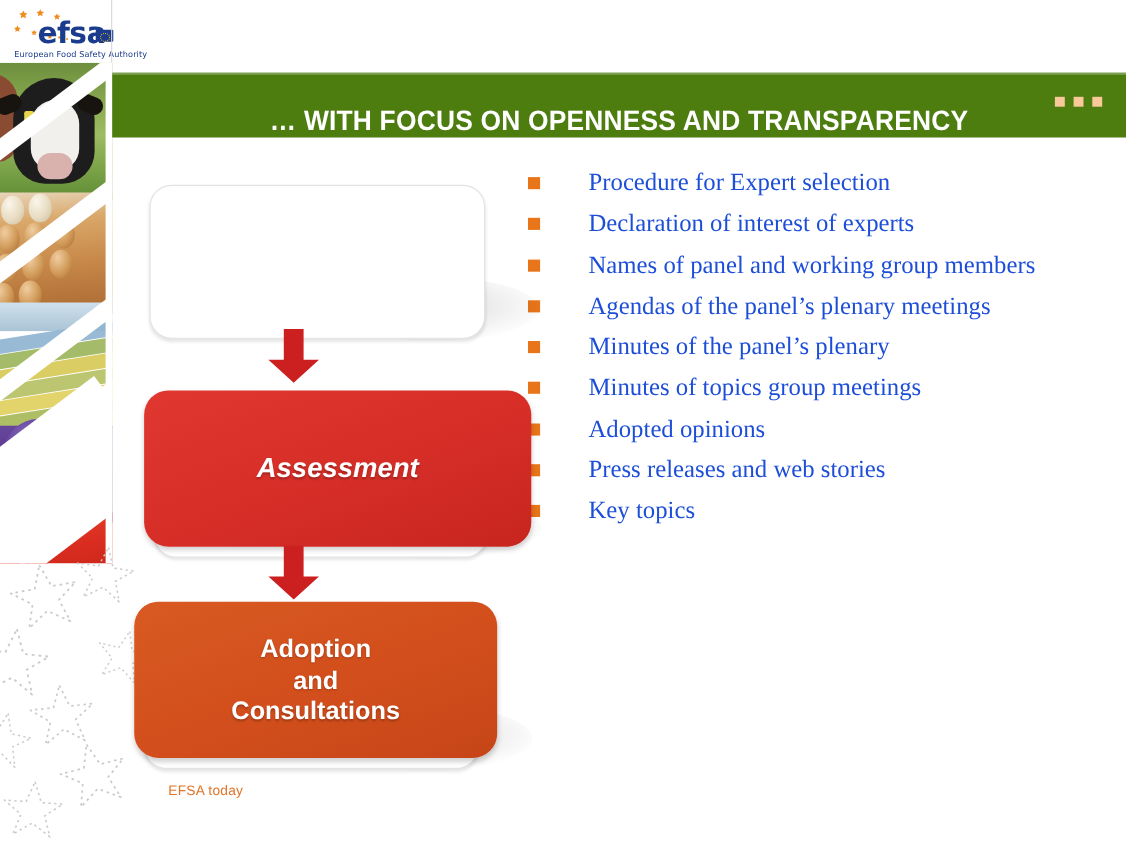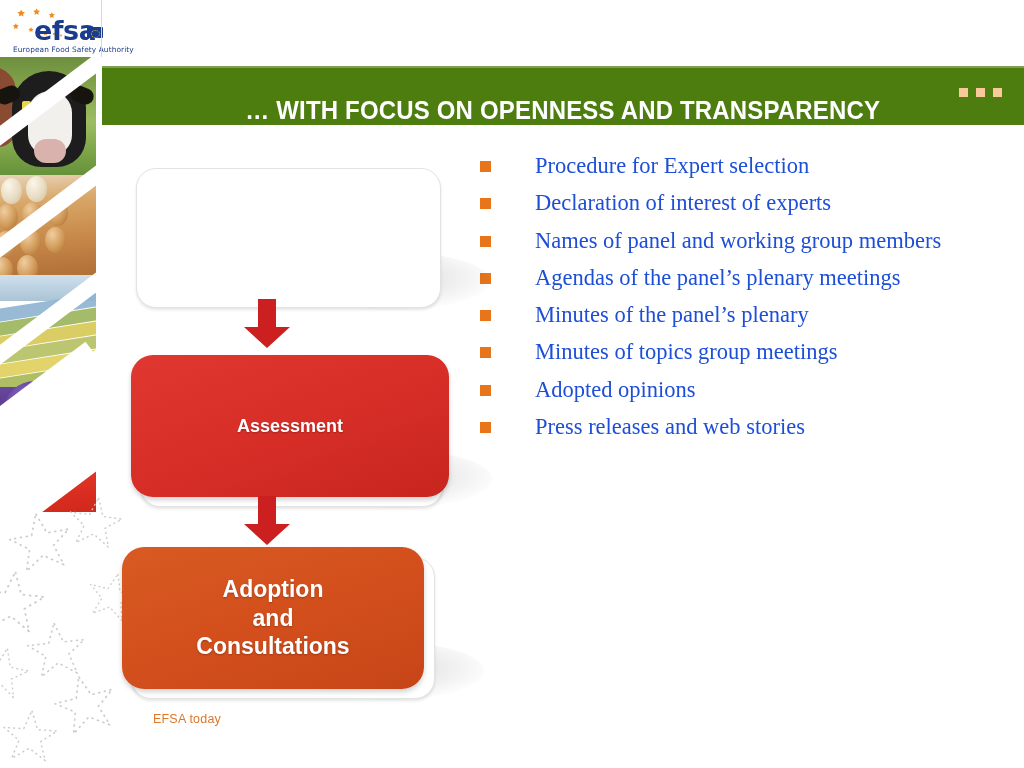--- a/index.html
+++ b/index.html
@@ -189,26 +189,27 @@
     z-index: 2;
     box-shadow: 0 2px 3px rgba(0,0,0,.10);
   }
 
   #box-receipt {
     left: 127px; top: 158px; width: 303px; height: 140px;
     background: linear-gradient(160deg,#b9332e 0%,#ab2926 55%,#9d221f 100%);
     font-size: 23px;
   }
   #box-assessment {
-    left: 131px; top: 355px; width: 318px; height: 142px;
+    left: 131px; top: 355px; width: 352px; height: 142px;
     background: linear-gradient(160deg,#e03831 0%,#d62d27 55%,#c8251f 100%);
-    font-size: 18px;
+    font-size: 25px;
+    font-style: italic;
   }
   #box-adoption {
-    left: 122px; top: 547px; width: 302px; height: 142px;
+    left: 122px; top: 547px; width: 330px; height: 142px;
     background: linear-gradient(160deg,#d85a22 0%,#d24e1c 55%,#c64518 100%);
     font-size: 23px; line-height: 1.24;
   }
 
   .arrow {
     position: absolute; z-index: 4;
     width: 48px; height: 50px;
   }
 
   .caption {
@@ -416,15 +417,19 @@
         <span class="bullet-text">Minutes of topics group meetings</span>
       </div>
       <div class="bullet-row">
         <span class="bullet-mark"></span>
         <span class="bullet-text">Adopted opinions</span>
       </div>
       <div class="bullet-row">
         <span class="bullet-mark"></span>
         <span class="bullet-text">Press releases and web stories</span>
       </div>
+      <div class="bullet-row">
+        <span class="bullet-mark"></span>
+        <span class="bullet-text">Key topics</span>
+      </div>
     </div>
 
 </div>
 
 </body></html>

